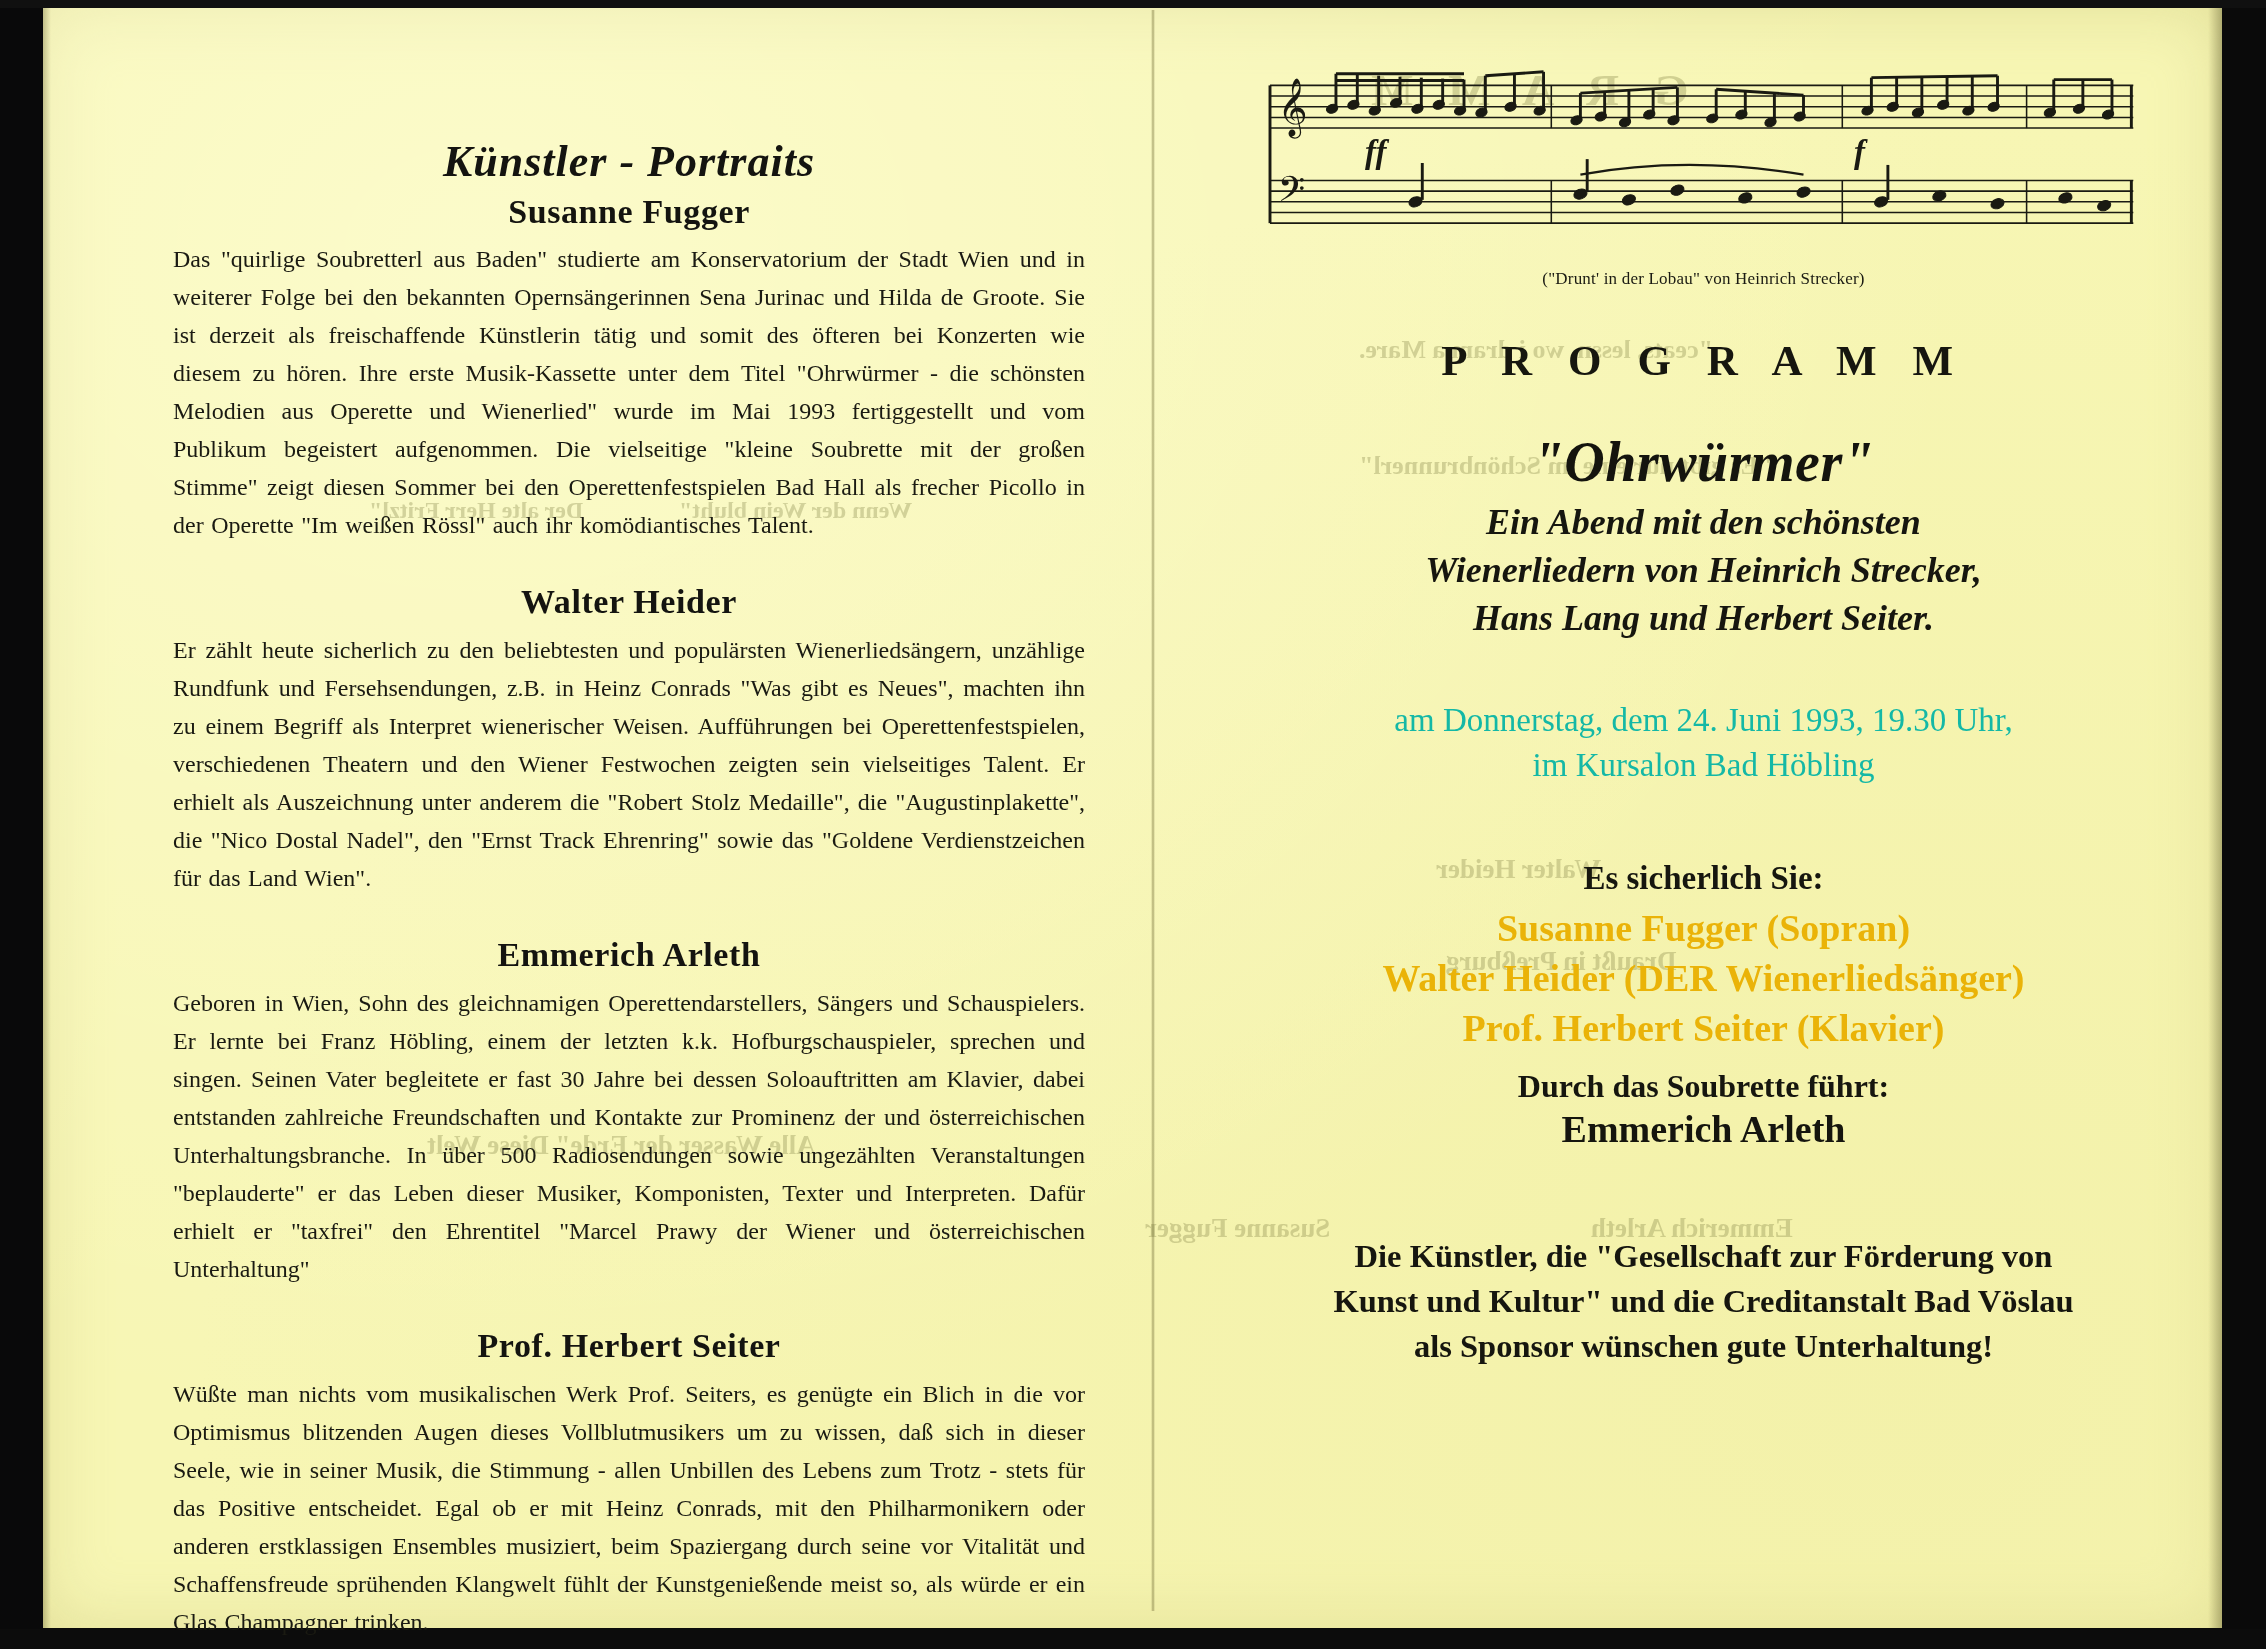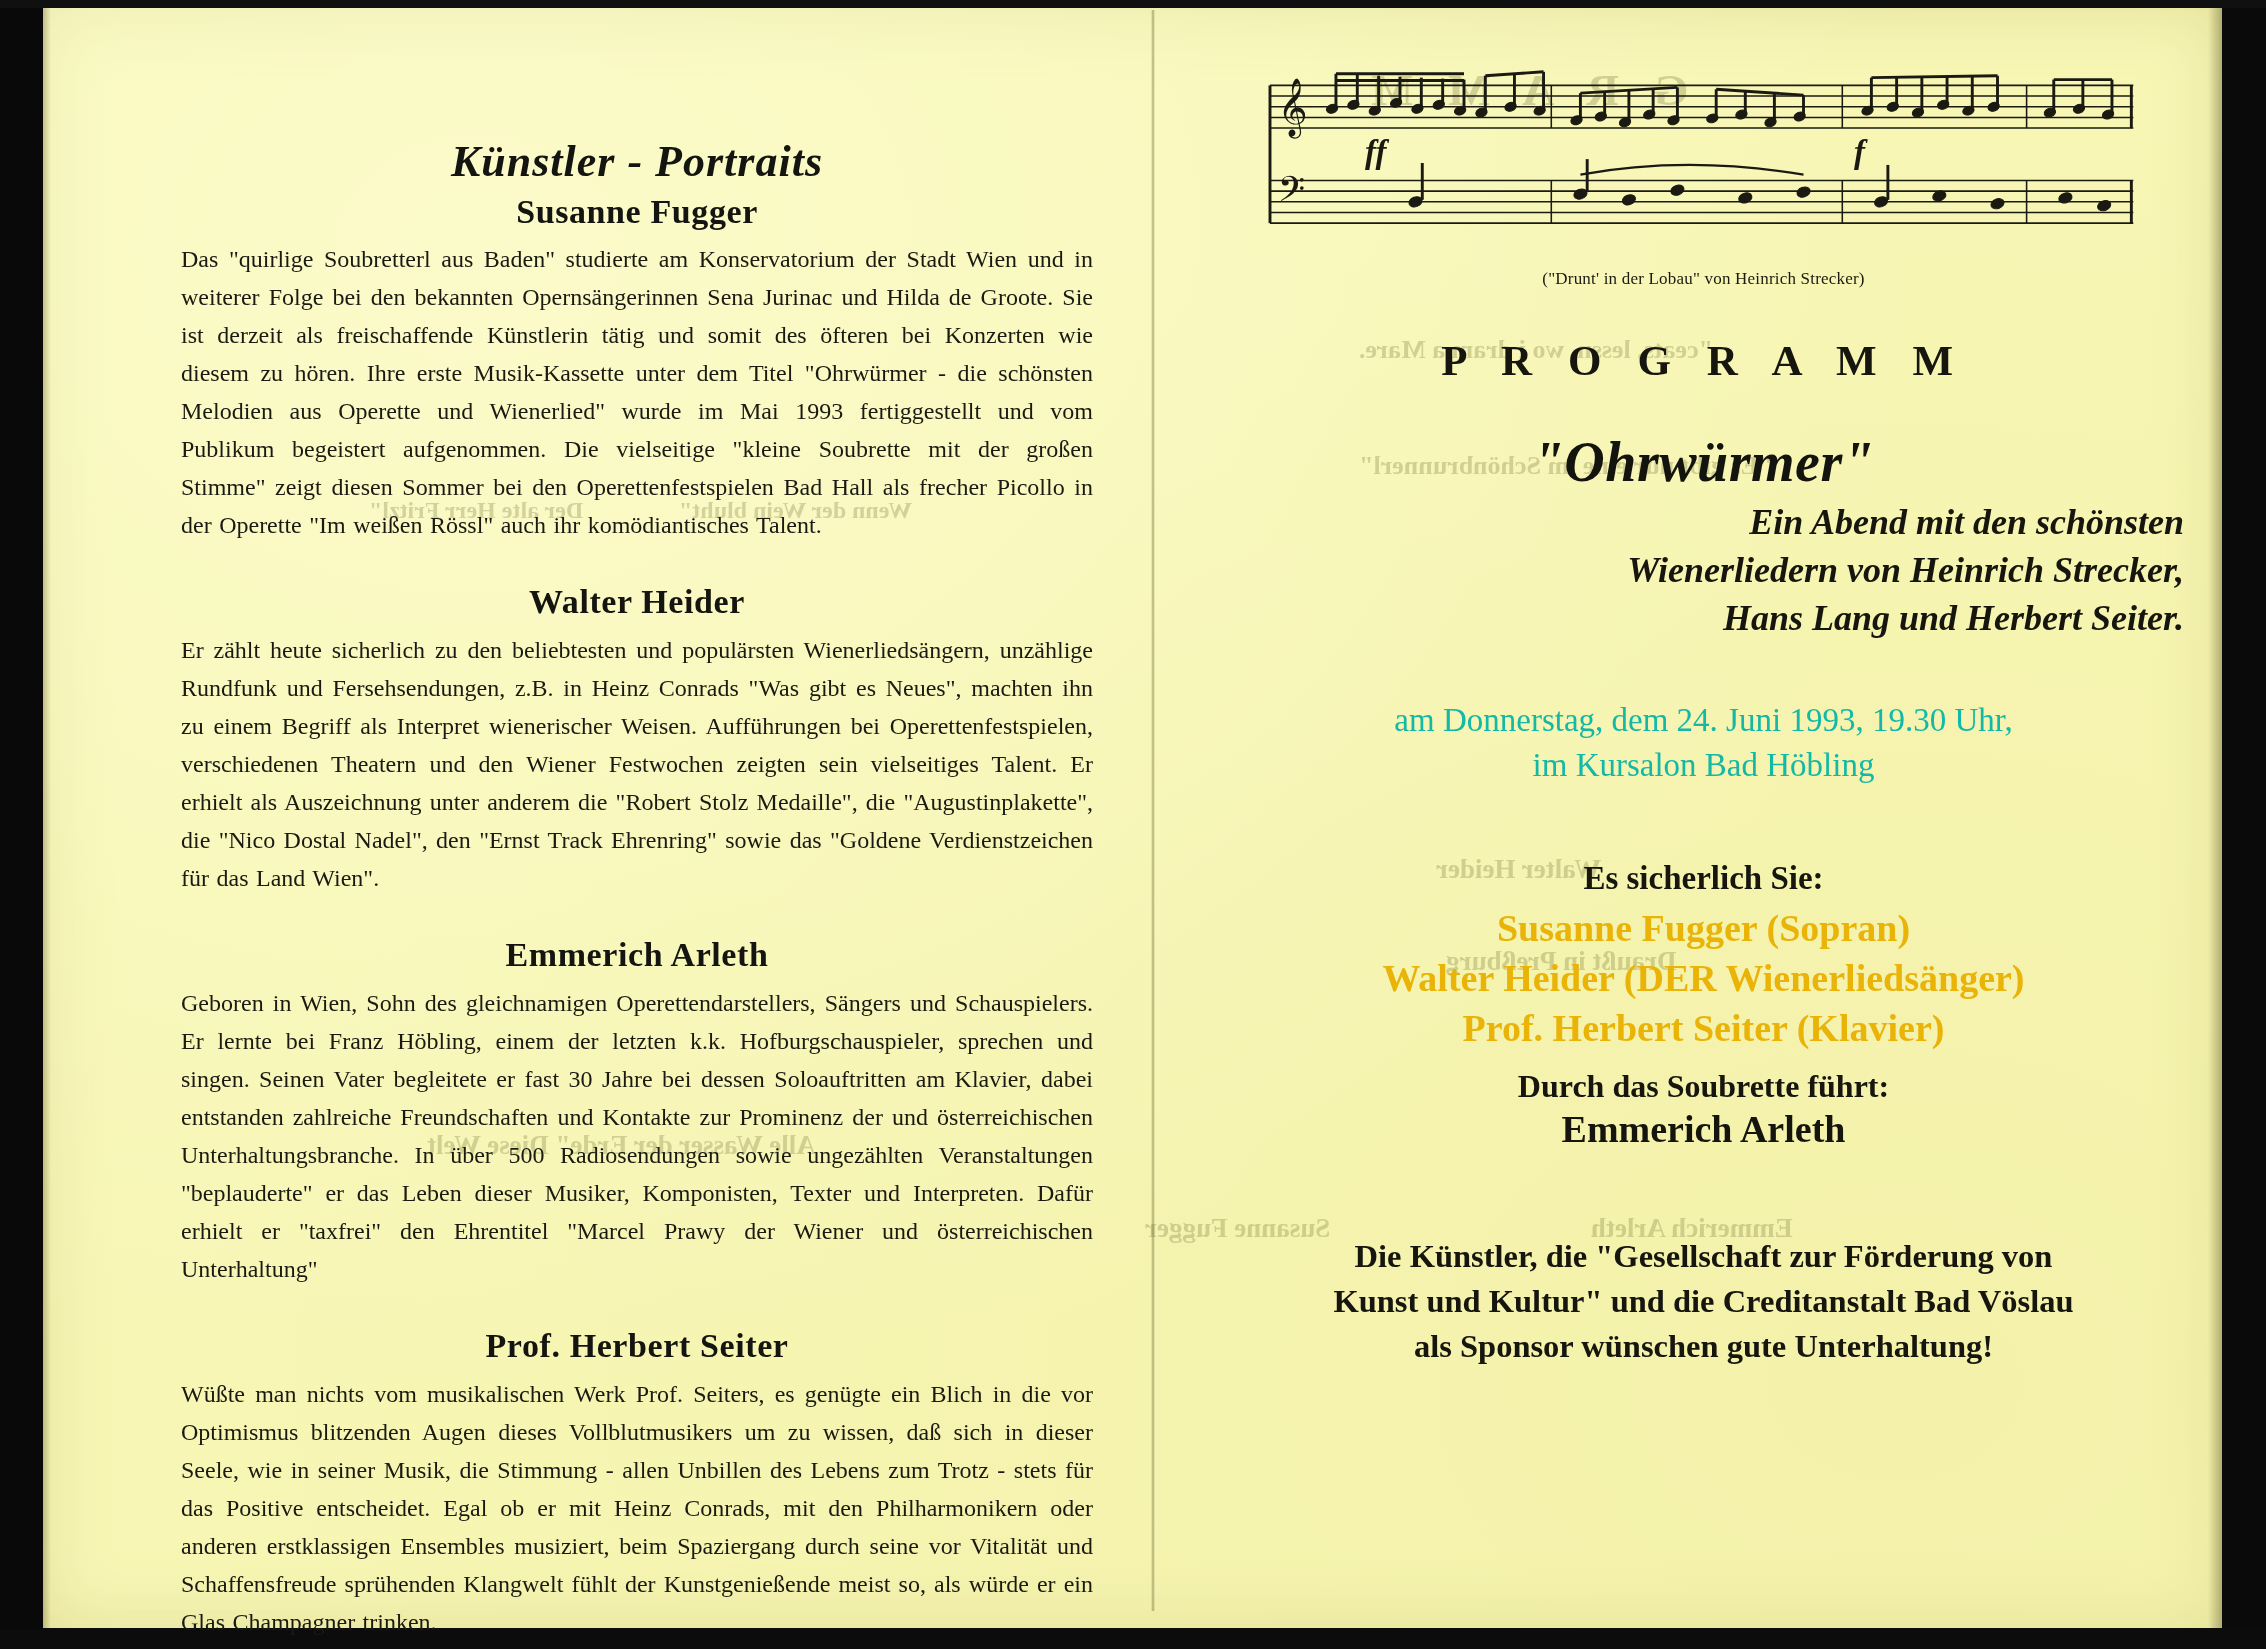--- a/index.html
+++ b/index.html
@@ -50,21 +50,21 @@
                    background:linear-gradient(to left, rgba(90,85,40,.40), rgba(90,85,40,0)); }
   
   .fold {
     position:absolute; left:1151px; top:9.7px; width:3.9px; height:1601px;
     background:linear-gradient(to right, rgba(150,145,90,0), rgba(120,115,60,.55), rgba(150,145,90,0));
   }
 
   
   .col-left {
     position: absolute;
-    left: 181px;
+    left: 173px;
     top: 136px;
     width: 912px;
     color: #17170f;
   }
   .col-right {
     position: absolute;
     left: 1223px;
     top: 58px;
     width: 961px;
     color: #17170f;
@@ -137,21 +137,20 @@
     letter-spacing: 0.5px;
   }
   .subtitle {
     font-family: "Liberation Serif", serif;
     font-style: italic;
     font-weight: 700;
     font-size: 36px;
     line-height: 48px;
     margin: 0 0 0 0;
     color: #16160f;
-    text-align: right;
   }
   .datetime {
     font-family: "Liberation Serif", serif;
     font-size: 33px;
     line-height: 45px;
     margin: 56px 0 0 0;
     color: #14b8a6;
   }
   .cast-lead {
     font-family: "Liberation Serif", serif;

